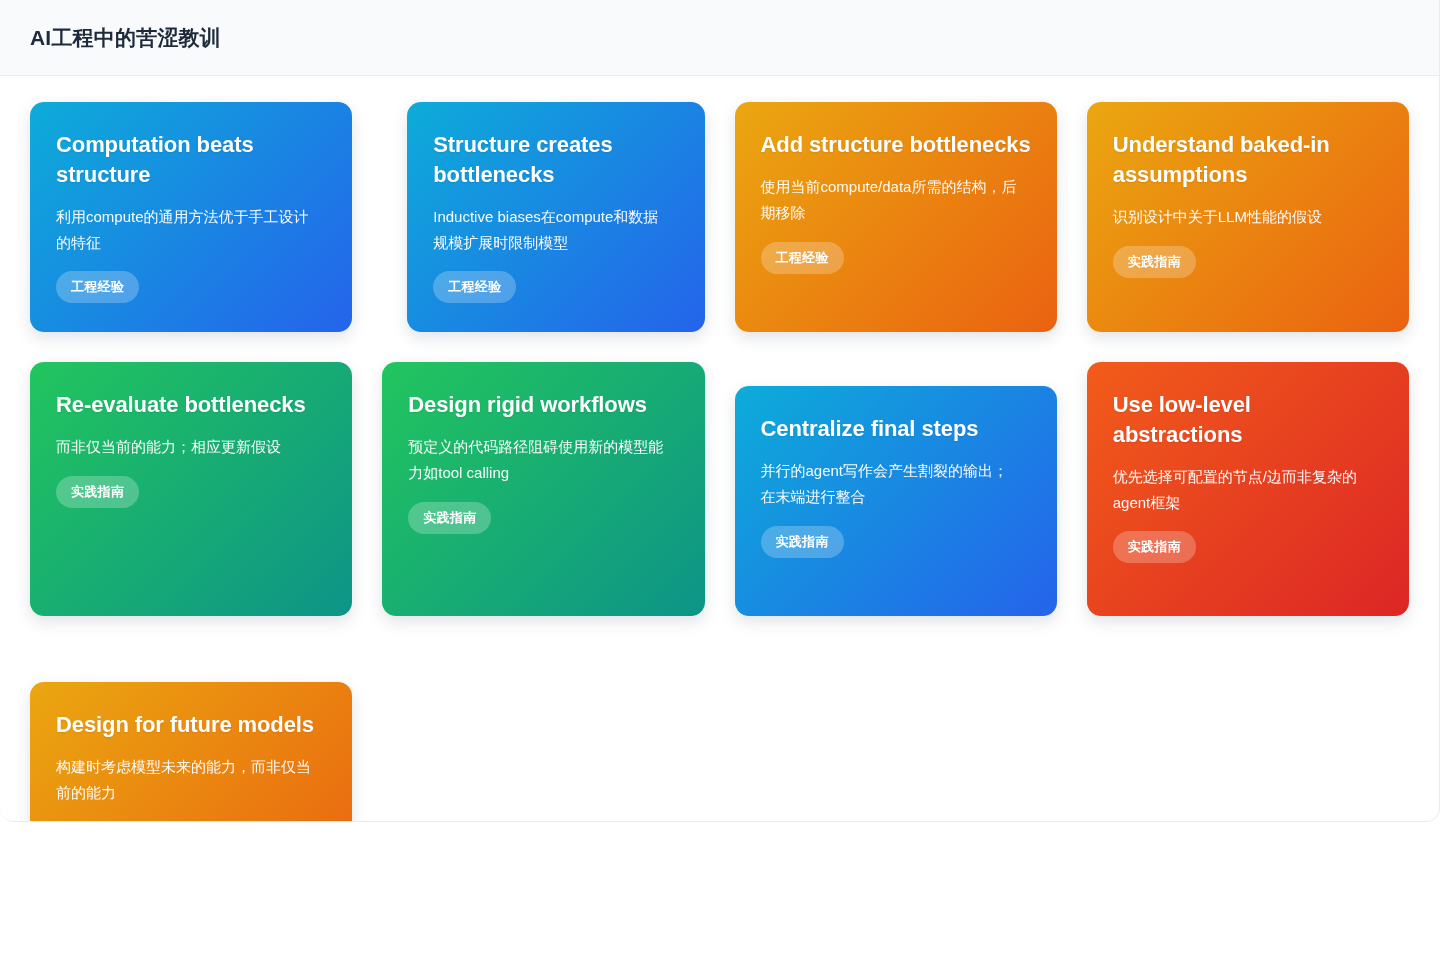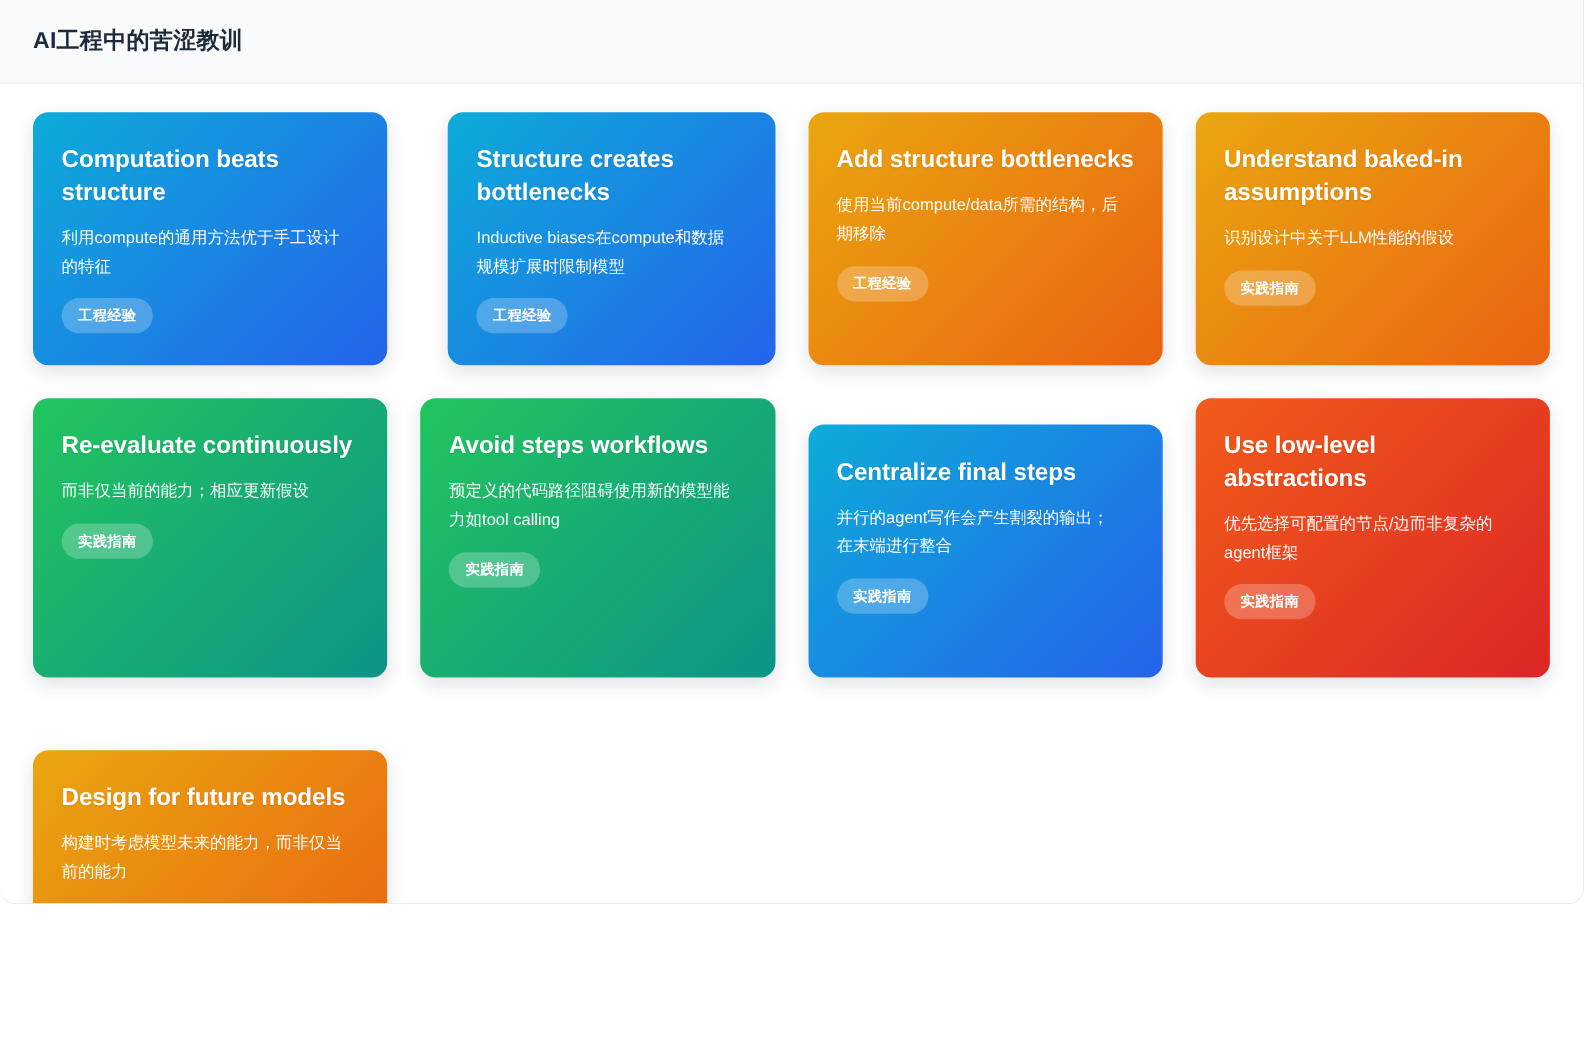--- a/index.html
+++ b/index.html
@@ -108,21 +108,21 @@
   <div class="app-header">
     <div class="app-title">AI工程中的苦涩教训</div>
   </div>
 
   <div class="board">
     <div class="card-grid" id="card-grid">
         <div class="card" style="background: linear-gradient(135deg, rgb(13, 172, 217) 0%, rgb(37, 99, 235) 100%);"><div class="card-title">Computation beats structure</div><div class="card-desc">利用compute的通用方法优于手工设计的特征</div><span class="card-tag">工程经验</span></div>
         <div class="card" style="background: linear-gradient(135deg, rgb(13, 172, 217) 0%, rgb(37, 99, 235) 100%); margin-left: 25px;"><div class="card-title">Structure creates bottlenecks</div><div class="card-desc">Inductive biases在compute和数据规模扩展时限制模型</div><span class="card-tag">工程经验</span></div>
         <div class="card" style="background: linear-gradient(135deg, rgb(234, 167, 16) 0%, rgb(234, 98, 17) 100%);"><div class="card-title">Add structure bottlenecks</div><div class="card-desc">使用当前compute/data所需的结构，后期移除</div><span class="card-tag">工程经验</span></div>
         <div class="card" style="background: linear-gradient(135deg, rgb(234, 167, 16) 0%, rgb(234, 98, 17) 100%);"><div class="card-title">Understand baked-in assumptions</div><div class="card-desc">识别设计中关于LLM性能的假设</div><span class="card-tag">实践指南</span></div>
-        <div class="card" style="background: linear-gradient(135deg, rgb(34, 197, 94) 0%, rgb(13, 148, 136) 100%);"><div class="card-title">Re-evaluate continuously</div><div class="card-desc">而非仅当前的能力；相应更新假设</div><span class="card-tag">实践指南</span></div>
-        <div class="card" style="background: linear-gradient(135deg, rgb(34, 197, 94) 0%, rgb(13, 148, 136) 100%);"><div class="card-title">Avoid steps workflows</div><div class="card-desc">预定义的代码路径阻碍使用新的模型能力如tool calling</div><span class="card-tag">实践指南</span></div>
+        <div class="card" style="background: linear-gradient(135deg, rgb(34, 197, 94) 0%, rgb(13, 148, 136) 100%);"><div class="card-title">Re-evaluate bottlenecks</div><div class="card-desc">而非仅当前的能力；相应更新假设</div><span class="card-tag">实践指南</span></div>
+        <div class="card" style="background: linear-gradient(135deg, rgb(34, 197, 94) 0%, rgb(13, 148, 136) 100%);"><div class="card-title">Design rigid workflows</div><div class="card-desc">预定义的代码路径阻碍使用新的模型能力如tool calling</div><span class="card-tag">实践指南</span></div>
         <div class="card" style="background: linear-gradient(135deg, rgb(13, 172, 217) 0%, rgb(37, 99, 235) 100%); margin-top: 24px;"><div class="card-title">Centralize final steps</div><div class="card-desc">并行的agent写作会产生割裂的输出；在末端进行整合</div><span class="card-tag">实践指南</span></div>
         <div class="card" style="background: linear-gradient(135deg, rgb(242, 92, 26) 0%, rgb(220, 38, 38) 100%);"><div class="card-title">Use low-level abstractions</div><div class="card-desc">优先选择可配置的节点/边而非复杂的agent框架</div><span class="card-tag">实践指南</span></div>
         <div class="card" style="background: linear-gradient(135deg, rgb(234, 167, 16) 0%, rgb(234, 98, 17) 100%); margin-top: 36px;"><div class="card-title">Design for future models</div><div class="card-desc">构建时考虑模型未来的能力，而非仅当前的能力</div><span class="card-tag">实践指南</span></div>
       </div>
   </div>
 
 </div>
 
 </body></html>

